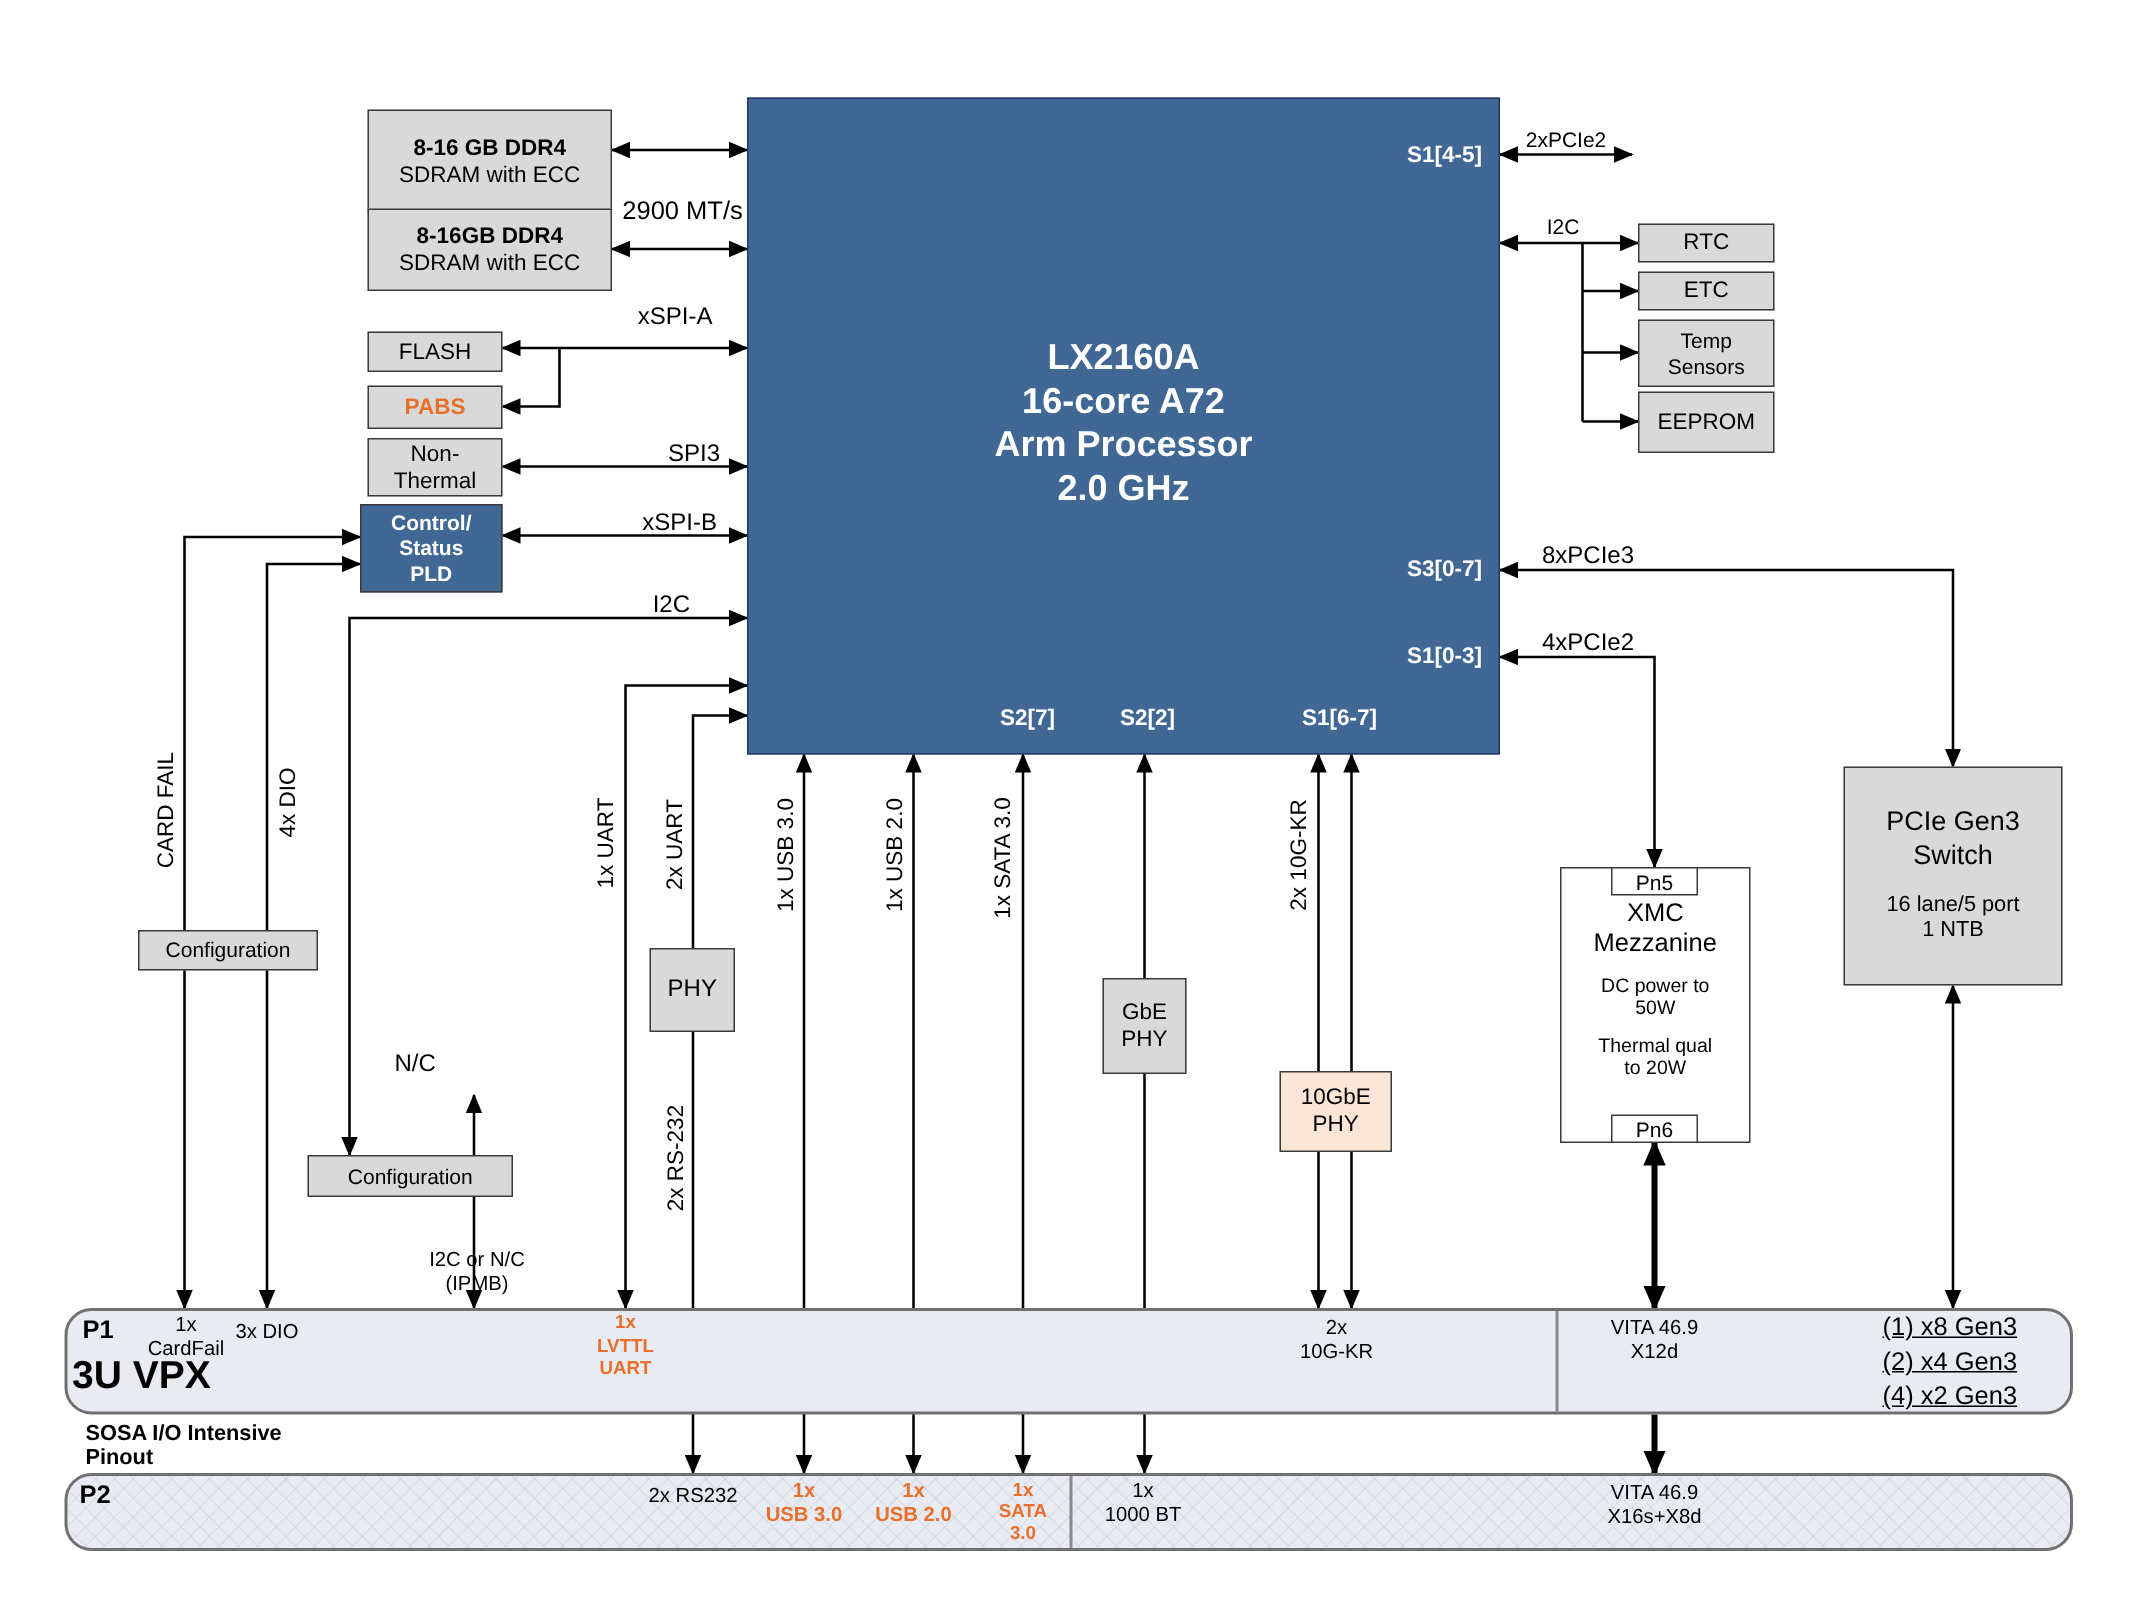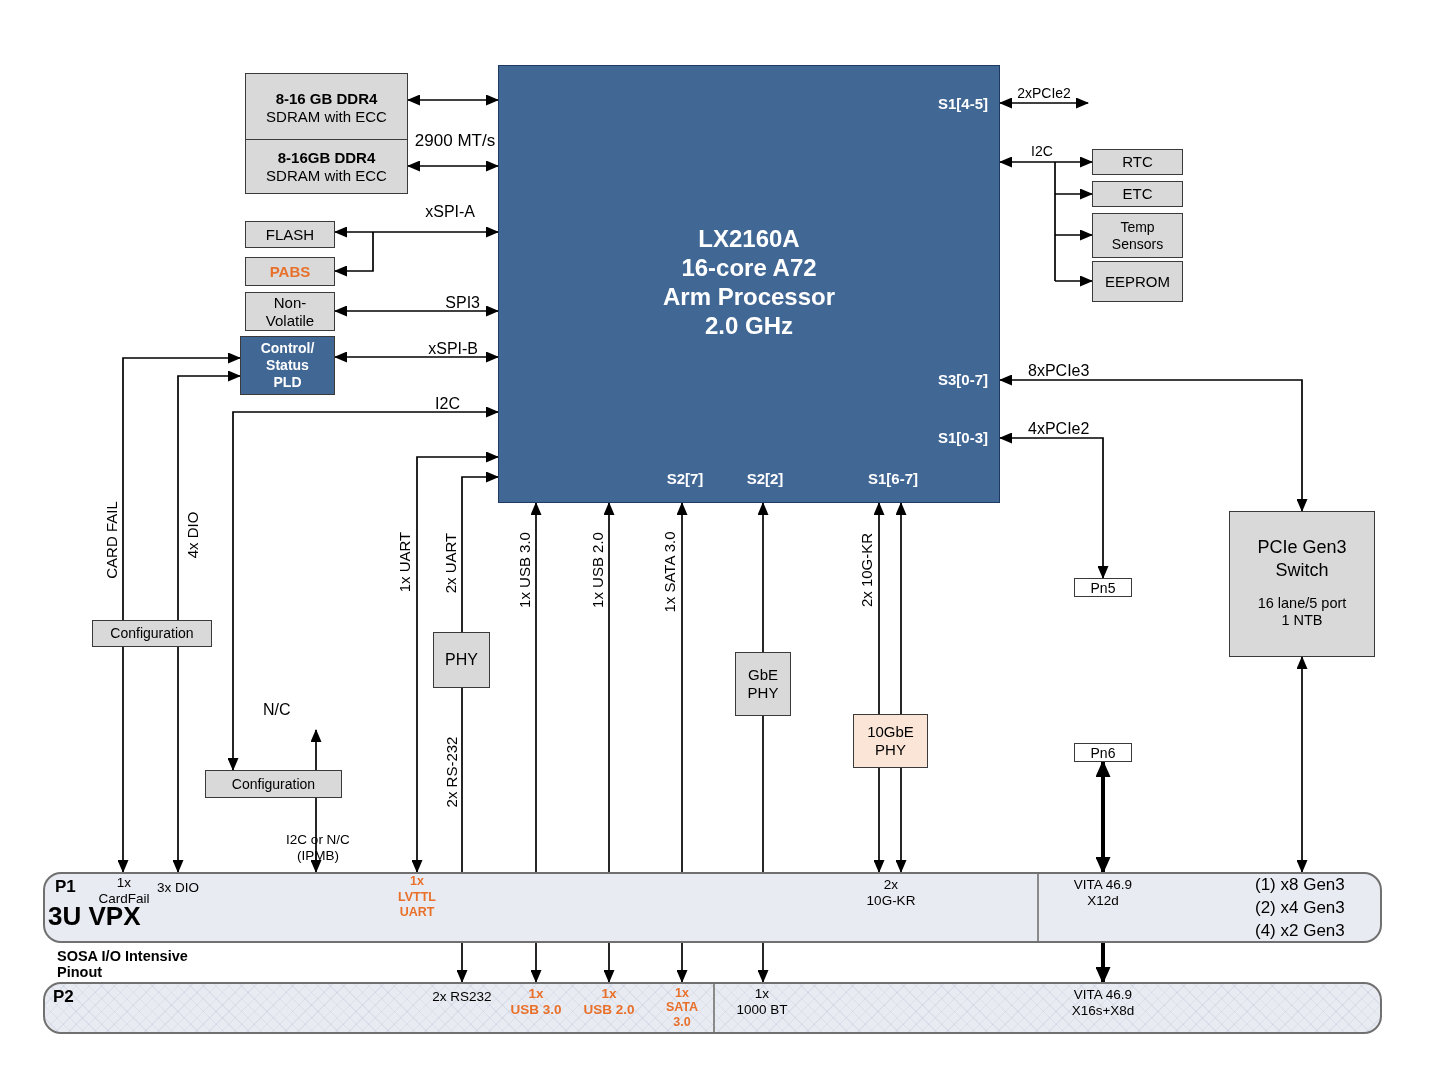--- a/index.html
+++ b/index.html
@@ -96,38 +96,46 @@
   </div>
   <div class="box" style="left:245px;top:139px;width:163px;height:55px;">
     <span class="b">8-16GB DDR4</span>
     <span>SDRAM with ECC</span>
   </div>
   <div class="box" style="left:245px;top:221px;width:90px;height:27px;">FLASH</div>
   <div class="box" style="left:245px;top:257px;width:90px;height:29px;">
     <span class="orange">PABS</span>
   </div>
   <div class="box" style="left:245px;top:292px;width:90px;height:39px;">Non-
-Volatile</div>
+Thermal</div>
   <div class="box blue" style="left:240px;top:336px;width:95px;height:59px;font-size:14px;">Control/
 Status
 PLD</div>
 
   <div class="box" style="left:1092px;top:149px;width:91px;height:26px;">RTC</div>
   <div class="box" style="left:1092px;top:181px;width:91px;height:26px;">ETC</div>
   <div class="box" style="left:1092px;top:213px;width:91px;height:45px;font-size:14px;">Temp
 Sensors</div>
   <div class="box" style="left:1092px;top:261px;width:91px;height:41px;">EEPROM</div>
 
   <div class="box" style="left:1229px;top:511px;width:146px;height:146px;justify-content:flex-start;">
     <span style="font-size:18px;margin-top:24px;line-height:1.25;">PCIe Gen3
 Switch</span>
     <span style="font-size:14.5px;margin-top:14px;">16 lane/5 port
 1 NTB</span>
   </div>
 
+  <div class="box white" style="left:1040px;top:578px;width:127px;height:184px;justify-content:flex-start;">
+    <span style="font-size:17px;margin-top:20px;line-height:1.15;">XMC
+Mezzanine</span>
+    <span style="font-size:13px;margin-top:12px;line-height:1.15;">DC power to
+50W</span>
+    <span style="font-size:13px;margin-top:10px;line-height:1.15;">Thermal qual
+to 20W</span>
+  </div>
   <div class="tab" style="left:1074px;top:578px;width:58px;height:19px;">Pn5</div>
   <div class="tab" style="left:1074px;top:743px;width:58px;height:19px;">Pn6</div>
 
   <div class="box" style="left:433px;top:632px;width:57px;height:56px;font-size:16px;">PHY</div>
   <div class="box" style="left:735px;top:652px;width:56px;height:64px;">GbE
 PHY</div>
   <div class="box peach" style="left:853px;top:714px;width:75px;height:54px;">10GbE
 PHY</div>
   <div class="box" style="left:92px;top:620px;width:120px;height:27px;font-size:14px;">Configuration</div>
   <div class="box" style="left:205px;top:770px;width:137px;height:28px;font-size:14px;">Configuration</div>
@@ -162,21 +170,21 @@
   <div class="lbl tc" style="left:138px;top:880px;width:80px;font-size:13.5px;">3x DIO</div>
   <div class="lbl tc" style="left:258px;top:832px;width:120px;font-size:13.5px;">I2C  or N/C
 (IPMB)</div>
   <div class="lbl tc orange" style="left:377px;top:874px;width:80px;font-size:12.5px;line-height:1.25;">1x
 LVTTL
 UART</div>
   <div class="lbl tc" style="left:851px;top:877px;width:80px;font-size:13.5px;">2x
 10G-KR</div>
   <div class="lbl tc" style="left:1043px;top:877px;width:120px;font-size:13.5px;">VITA 46.9
 X12d</div>
-  <div class="lbl" style="left:1255px;top:873px;font-size:17px;line-height:23px;">(1) x8 Gen3
+  <div class="lbl" style="left:1255px;top:873px;font-size:17px;line-height:23px;text-decoration:underline;">(1) x8 Gen3
 (2) x4 Gen3
 (4) x2 Gen3</div>
 
   <div class="lbl" style="left:57px;top:949px;font-size:14.5px;font-weight:600;line-height:1.1;">SOSA I/O Intensive
 Pinout</div>
 
   <div class="bar tex" style="left:43px;top:982px;width:1339px;height:52px;"></div>
   <div class="bardiv" style="left:713px;top:984px;height:48px;"></div>
   <div class="lbl b" style="left:53px;top:987px;font-size:17px;">P2</div>
   <div class="lbl tc" style="left:412px;top:989px;width:100px;font-size:13.5px;">2x RS232</div>

